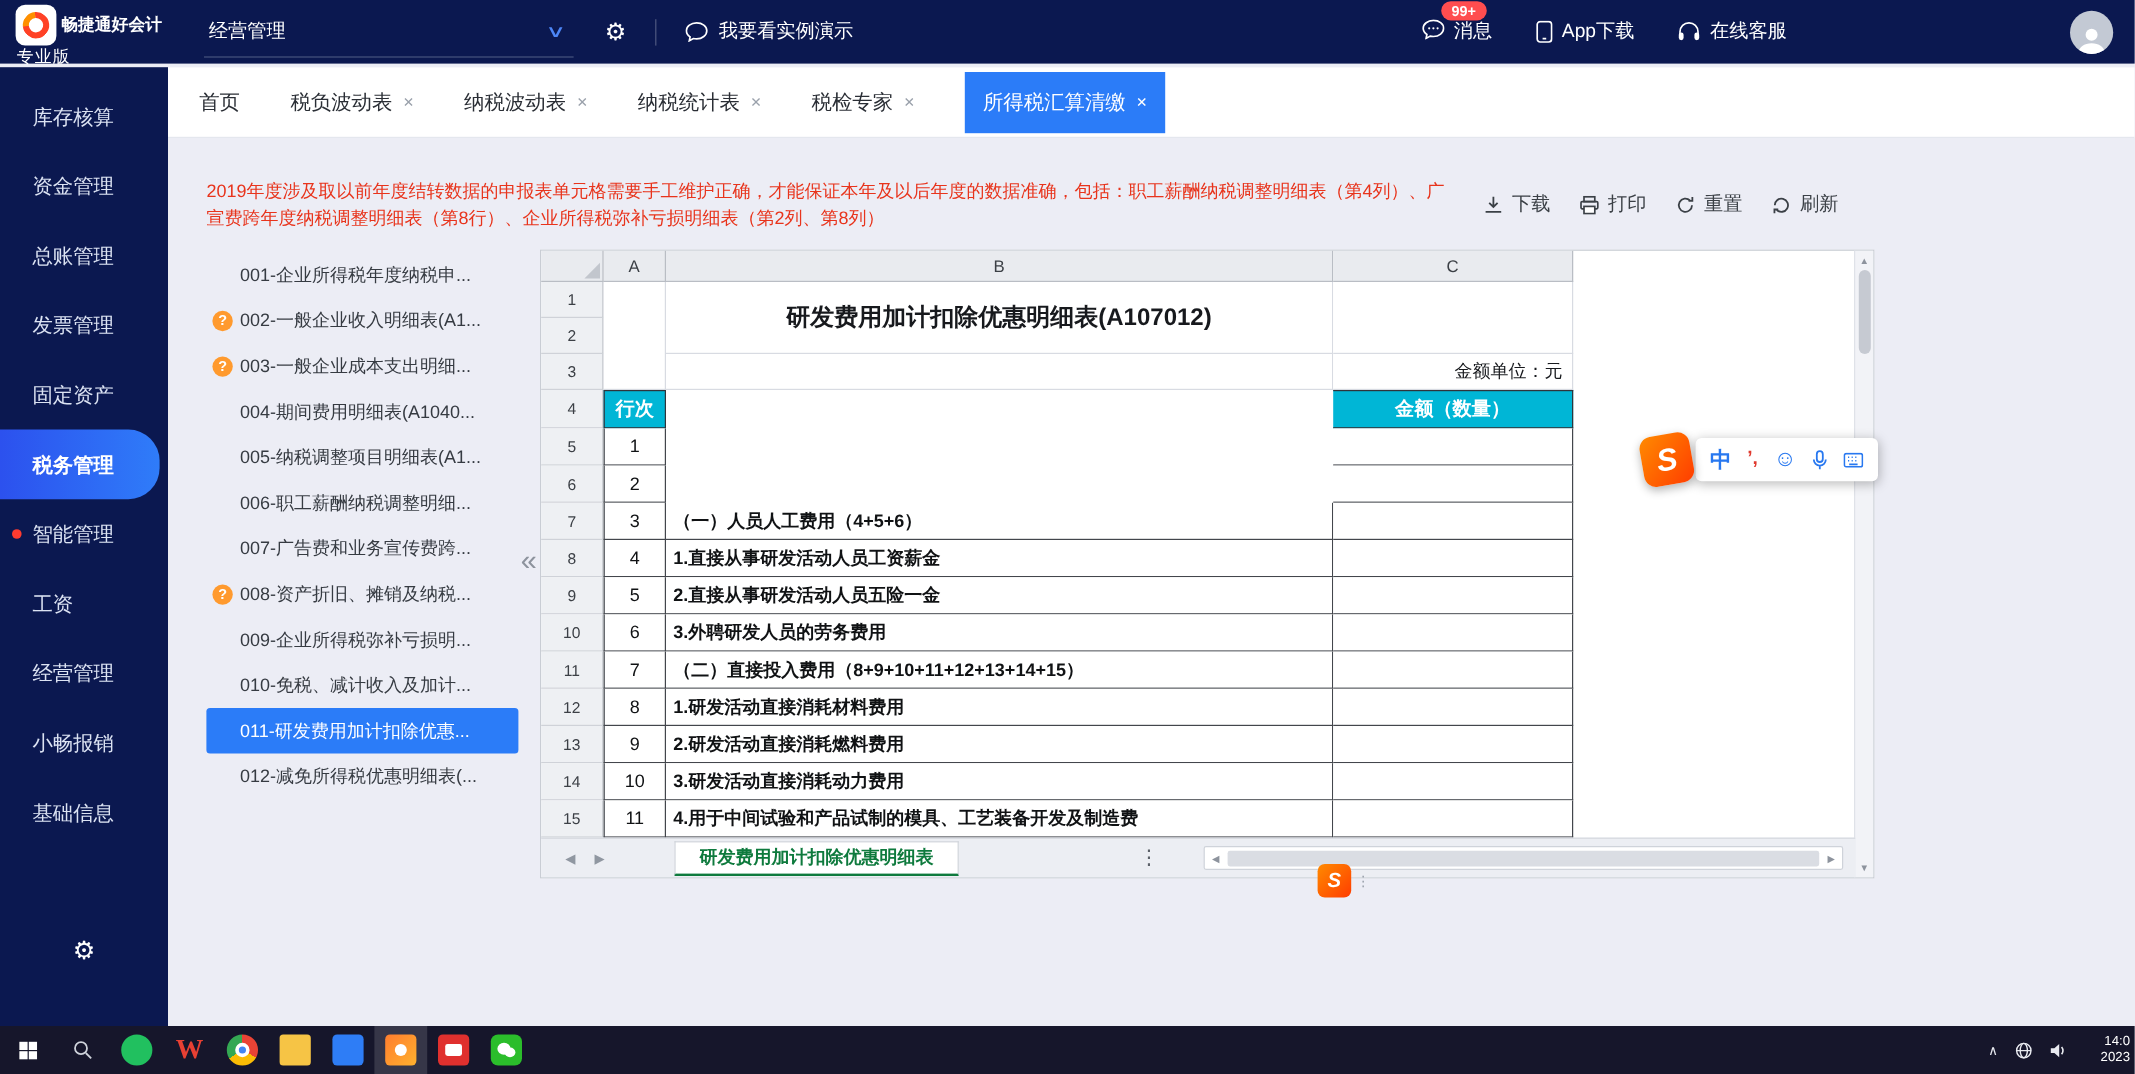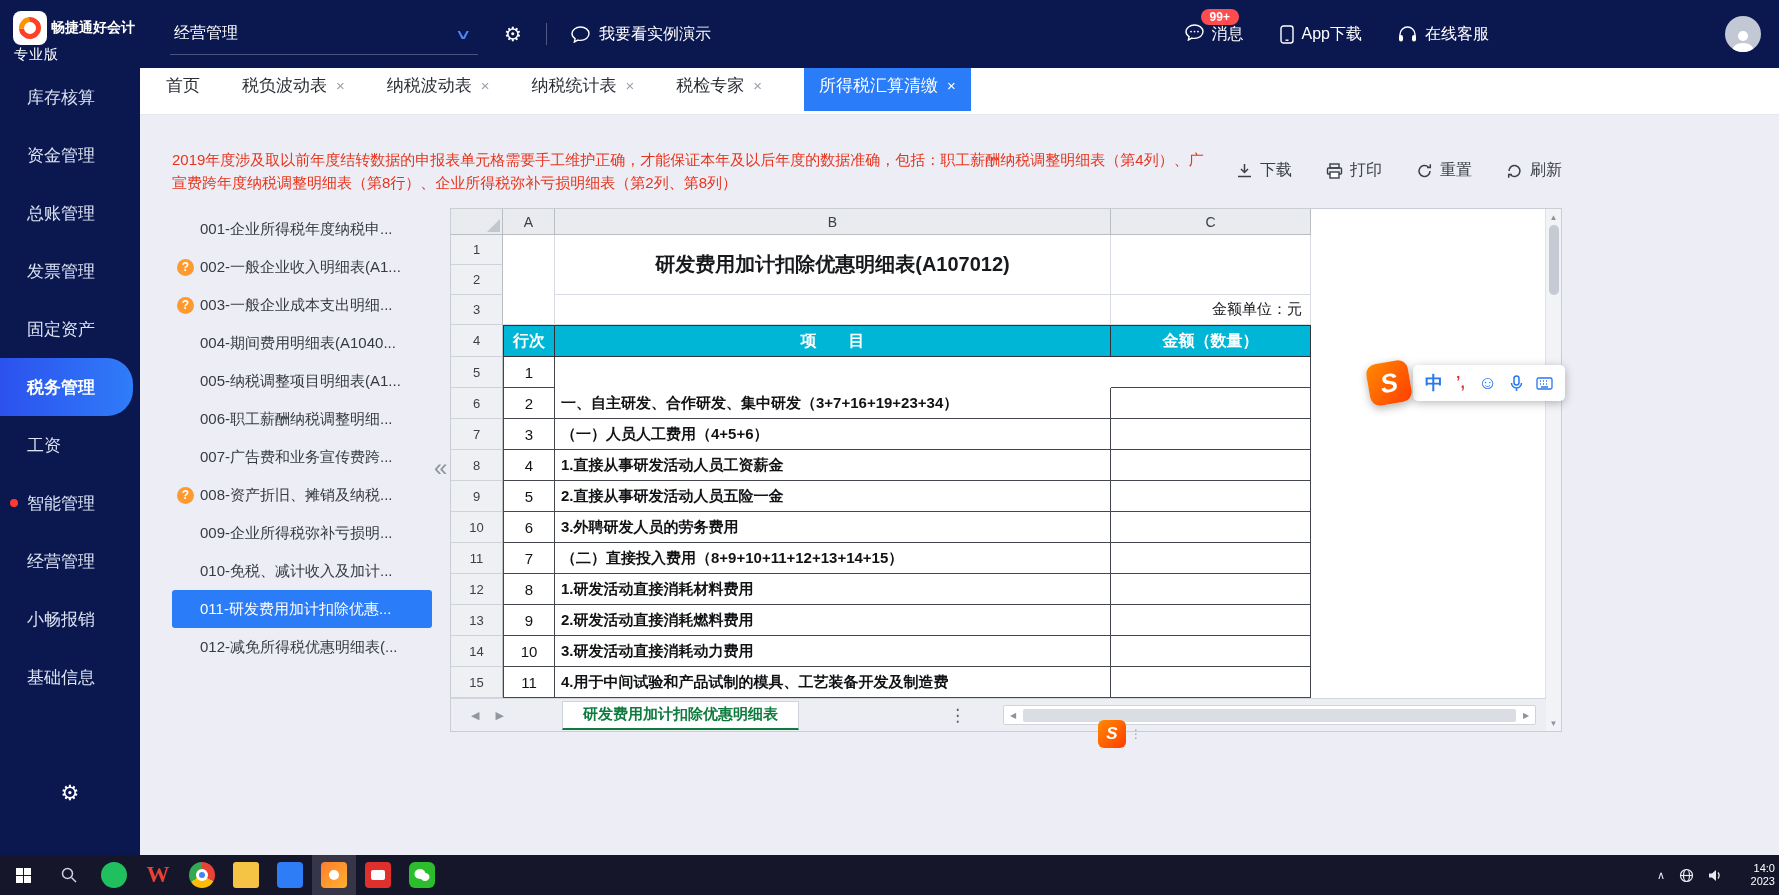--- a/index.html
+++ b/index.html
@@ -1,20 +1,20 @@
 <!DOCTYPE html>
 <html><head>
 <meta charset="utf-8">
 <style>
 *{margin:0;padding:0;box-sizing:border-box}
 html,body{width:1779px;height:895px;overflow:hidden}
 body{position:relative;font-family:"Liberation Sans","DejaVu Sans",sans-serif;background:#ecedf5}
 svg{display:block}
 
-.topbar{position:absolute;left:0;top:0;width:1779px;height:68px;background:#0b1850;display:flex;align-items:center;color:#fff;z-index:40}
+.topbar{position:absolute;left:0;top:0;width:1779px;height:53px;background:#0b1850;display:flex;align-items:center;color:#fff;z-index:40}
 .logo-area{width:140px;height:56px;position:relative;flex:0 0 140px}
 .logo-icon{position:absolute;left:13px;top:5px;width:34px;height:34px;background:#fff;border-radius:8px;display:flex;align-items:center;justify-content:center}
 .swirl{width:22px;height:22px;border-radius:50%;border:5px solid #ff4226;border-left-color:#ff9000;transform:rotate(40deg)}
 .brand-name{position:absolute;left:51px;top:13px;font-size:14px;font-weight:bold;white-space:nowrap}
 .brand-edition{position:absolute;left:14px;top:40px;font-size:14px;letter-spacing:1px}
 .import{margin-left:30px;width:308px;height:42px;border-bottom:1px solid #46537f;display:flex;align-items:center;justify-content:space-between;padding:0 10px 0 4px;cursor:pointer;font-size:16px}
 .chev{color:#4d86f7;font-size:14px;transform:scaleX(1.7)}
 .gearbtn{margin-left:26px;font-size:20px;cursor:pointer}
 .tdivider{width:1px;height:22px;background:rgba(255,255,255,.28);margin:0 24px}
 .demo{display:flex;align-items:center;gap:9px;font-size:16px;cursor:pointer}
@@ -30,21 +30,21 @@
 .sdot{position:absolute;left:10px;top:50%;transform:translateY(-50%);width:8px;height:8px;background:#ff3b30;border-radius:50%}
 .side-gear{position:absolute;bottom:50px;left:0;width:140px;text-align:center;font-size:21px;color:#fff;cursor:pointer}
 
 .main{position:absolute;left:140px;top:56px;width:1639px;height:799px;background:#ecedf5;overflow:hidden}
 .tabbar{position:absolute;top:0;left:0;width:100%;height:59px;background:#fff;border-bottom:1px solid #e4e7ee;display:flex;align-items:center;padding-left:26px}
 .tab{height:51px;display:flex;align-items:center;margin-right:42px;font-size:17px;color:#2a2e35;cursor:pointer;white-space:nowrap}
 .tab .x{margin-left:9px;color:#9aa1ab;font-size:15px}
 .tab.active{background:#2b7cf8;color:#fff;padding:0 15px}
 .tab.active .x{color:#fff}
 .notice{position:absolute;left:32px;top:92px;width:1040px;font-size:15px;line-height:23px;color:#e8341c}
-.actions{position:absolute;left:1096px;top:104px;display:flex;gap:34px}
+.actions{position:absolute;left:1096px;top:104px;display:flex;gap:24px}
 .action{display:flex;align-items:center;gap:7px;font-size:16px;color:#3b4046;cursor:pointer;white-space:nowrap}
 
 .form-list{position:absolute;left:32px;top:154px;width:260px}
 .fitem{height:38px;display:flex;align-items:center;font-size:15px;color:#363b42;padding-left:28px;position:relative;cursor:pointer;white-space:nowrap}
 .fitem .help{position:absolute;left:5px;width:17px;height:17px;border-radius:50%;background:#ff9a2e;color:#fff;font-size:12px;font-weight:bold;display:flex;align-items:center;justify-content:center}
 .fitem.selected{background:#2b7cf8;color:#fff;border-radius:3px}
 .collapse{position:absolute;left:294px;top:398px;font-size:24px;color:#8d939d;cursor:pointer}
 
 .canvas{position:absolute;left:310px;top:152px;width:1112px;height:524px;background:#fff;border:1px solid #c9cdd4;z-index:1}
 .grid{position:absolute;left:0;top:0;display:grid;grid-template-columns:52px 52px 556px 200px;grid-template-rows:26px 30px 30px 30px 32px repeat(11,31px)}
@@ -180,25 +180,25 @@
   <div class="sitem">
       <span>发票管理</span>
     </div>
   <div class="sitem">
       <span>固定资产</span>
     </div>
   <div class="sitem active">
       <span>税务管理</span>
     </div>
   <div class="sitem">
-      <span>工资</span>
-    </div>
-  <div class="sitem">
       <span class="sdot"></span>
       <span>智能管理</span>
+    </div>
+  <div class="sitem">
+      <span>工资</span>
     </div>
   <div class="sitem">
       <span>经营管理</span>
     </div>
   <div class="sitem">
       <span>小畅报销</span>
     </div>
   <div class="sitem">
       <span>基础信息</span>
     </div>
@@ -334,28 +334,26 @@
       <div class="rowh col1" style="grid-row:15">14</div>
       <div class="rowh col1" style="grid-row:16">15</div>
 
       <div class="tcell col2" style="grid-row:2/5"></div>
       <div class="tcell col3 title-cell" style="grid-row:2/4">研发费用加计扣除优惠明细表(A107012)</div>
       <div class="tcell col4" style="grid-row:2/4"></div>
       <div class="tcell col3" style="grid-row:4"></div>
       <div class="tcell col4 unit-cell" style="grid-row:4">金额单位：元</div>
 
       <div class="chead first col2" style="grid-row:5">行次</div>
-      <div class="chead col3" style="grid-row:5">项　　目</div>
       <div class="chead col4" style="grid-row:5">金额（数量）</div>
 
       <div class="dcell dnum dfirst col2" style="grid-row:6">1</div>
       <div class="dcell col4" style="grid-row:6"></div>
 
       <div class="dcell dnum dfirst col2" style="grid-row:7">2</div>
-      <div class="dcell ditem col3" style="grid-row:7">一、自主研发、合作研发、集中研发（3+7+16+19+23+34）</div>
       <div class="dcell col4" style="grid-row:7"></div>
 
       <div class="dcell dnum dfirst col2" style="grid-row:8">3</div>
       <div class="dcell ditem col3" style="grid-row:8">（一）人员人工费用（4+5+6）</div>
       <div class="dcell col4" style="grid-row:8"></div>
 
       <div class="dcell dnum dfirst col2" style="grid-row:9">4</div>
       <div class="dcell ditem col3" style="grid-row:9">1.直接从事研发活动人员工资薪金</div>
       <div class="dcell col4" style="grid-row:9"></div>
 

